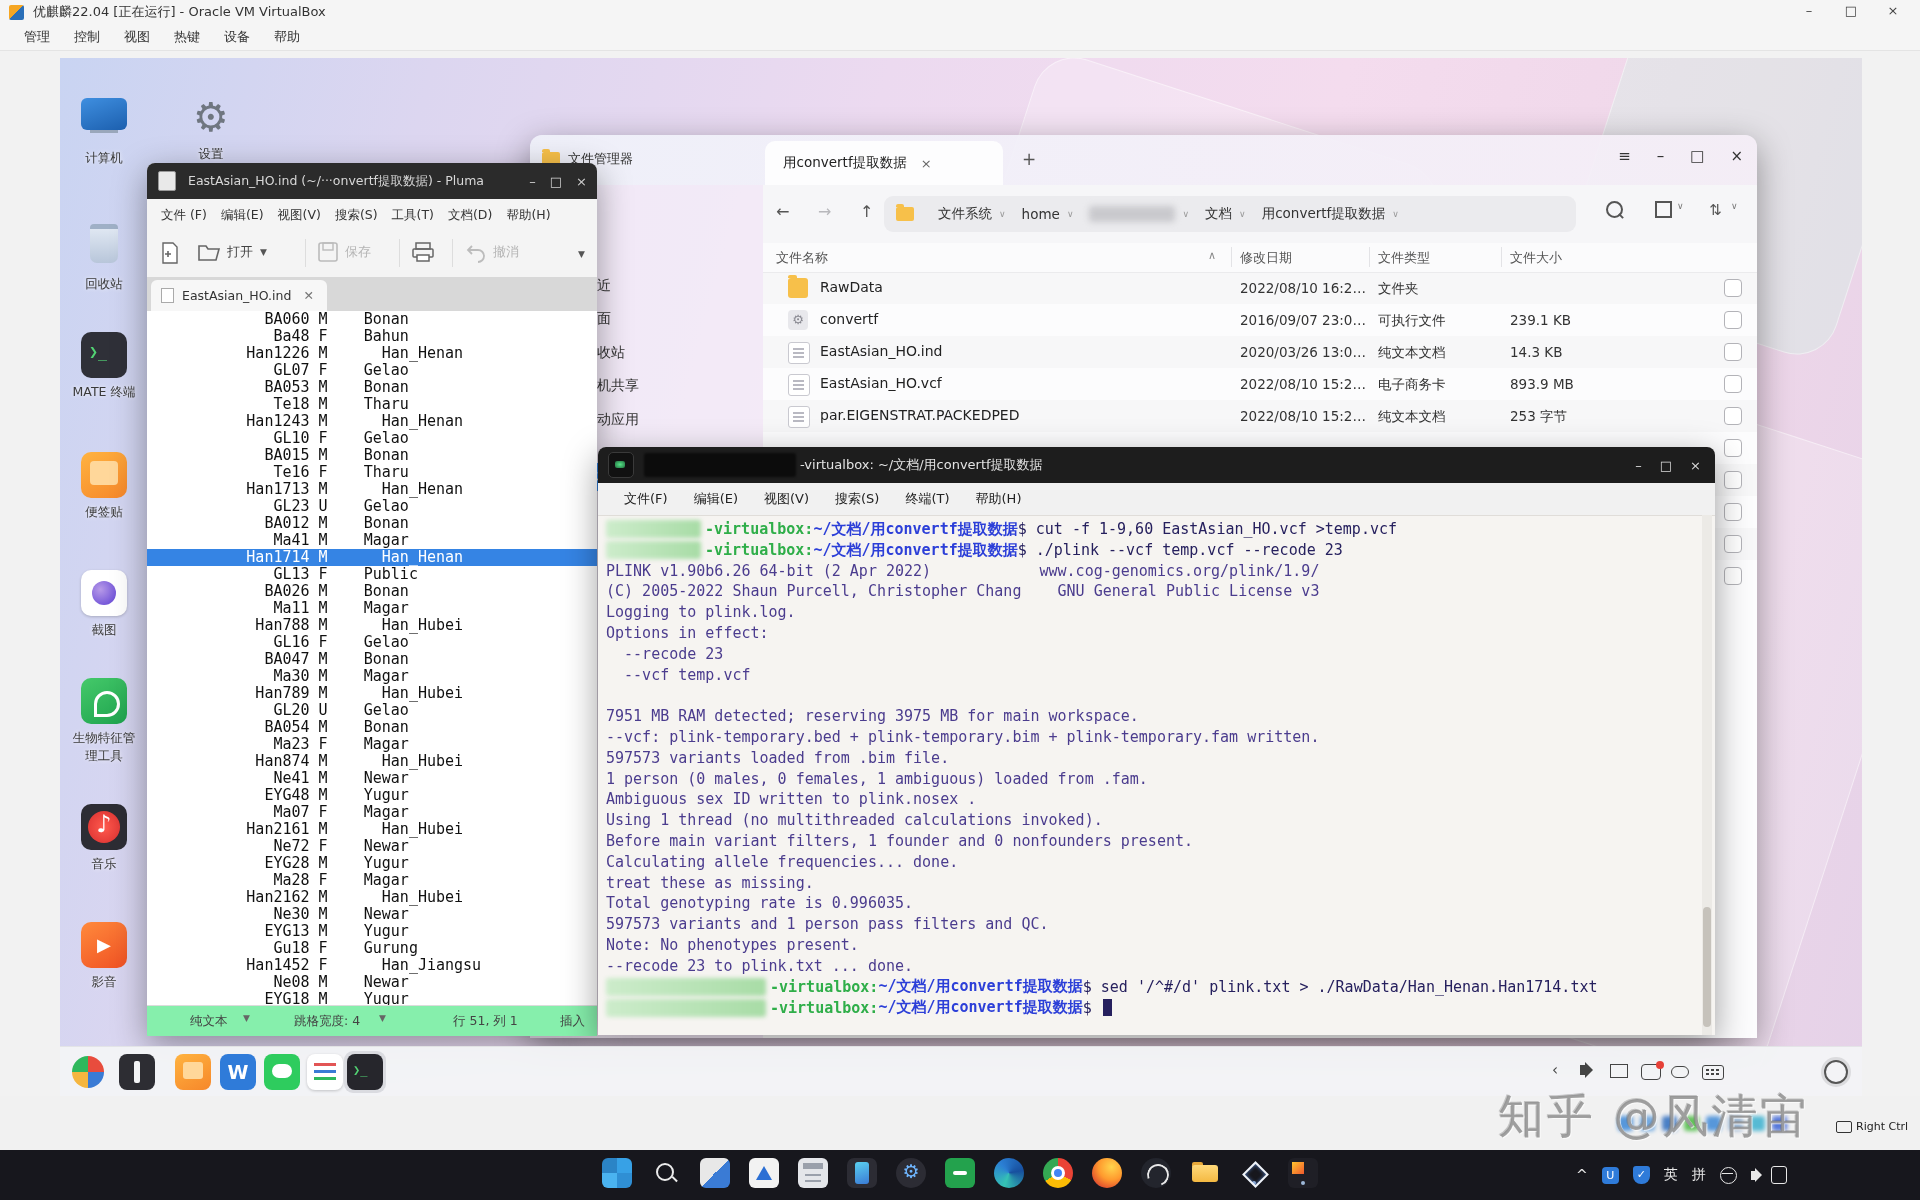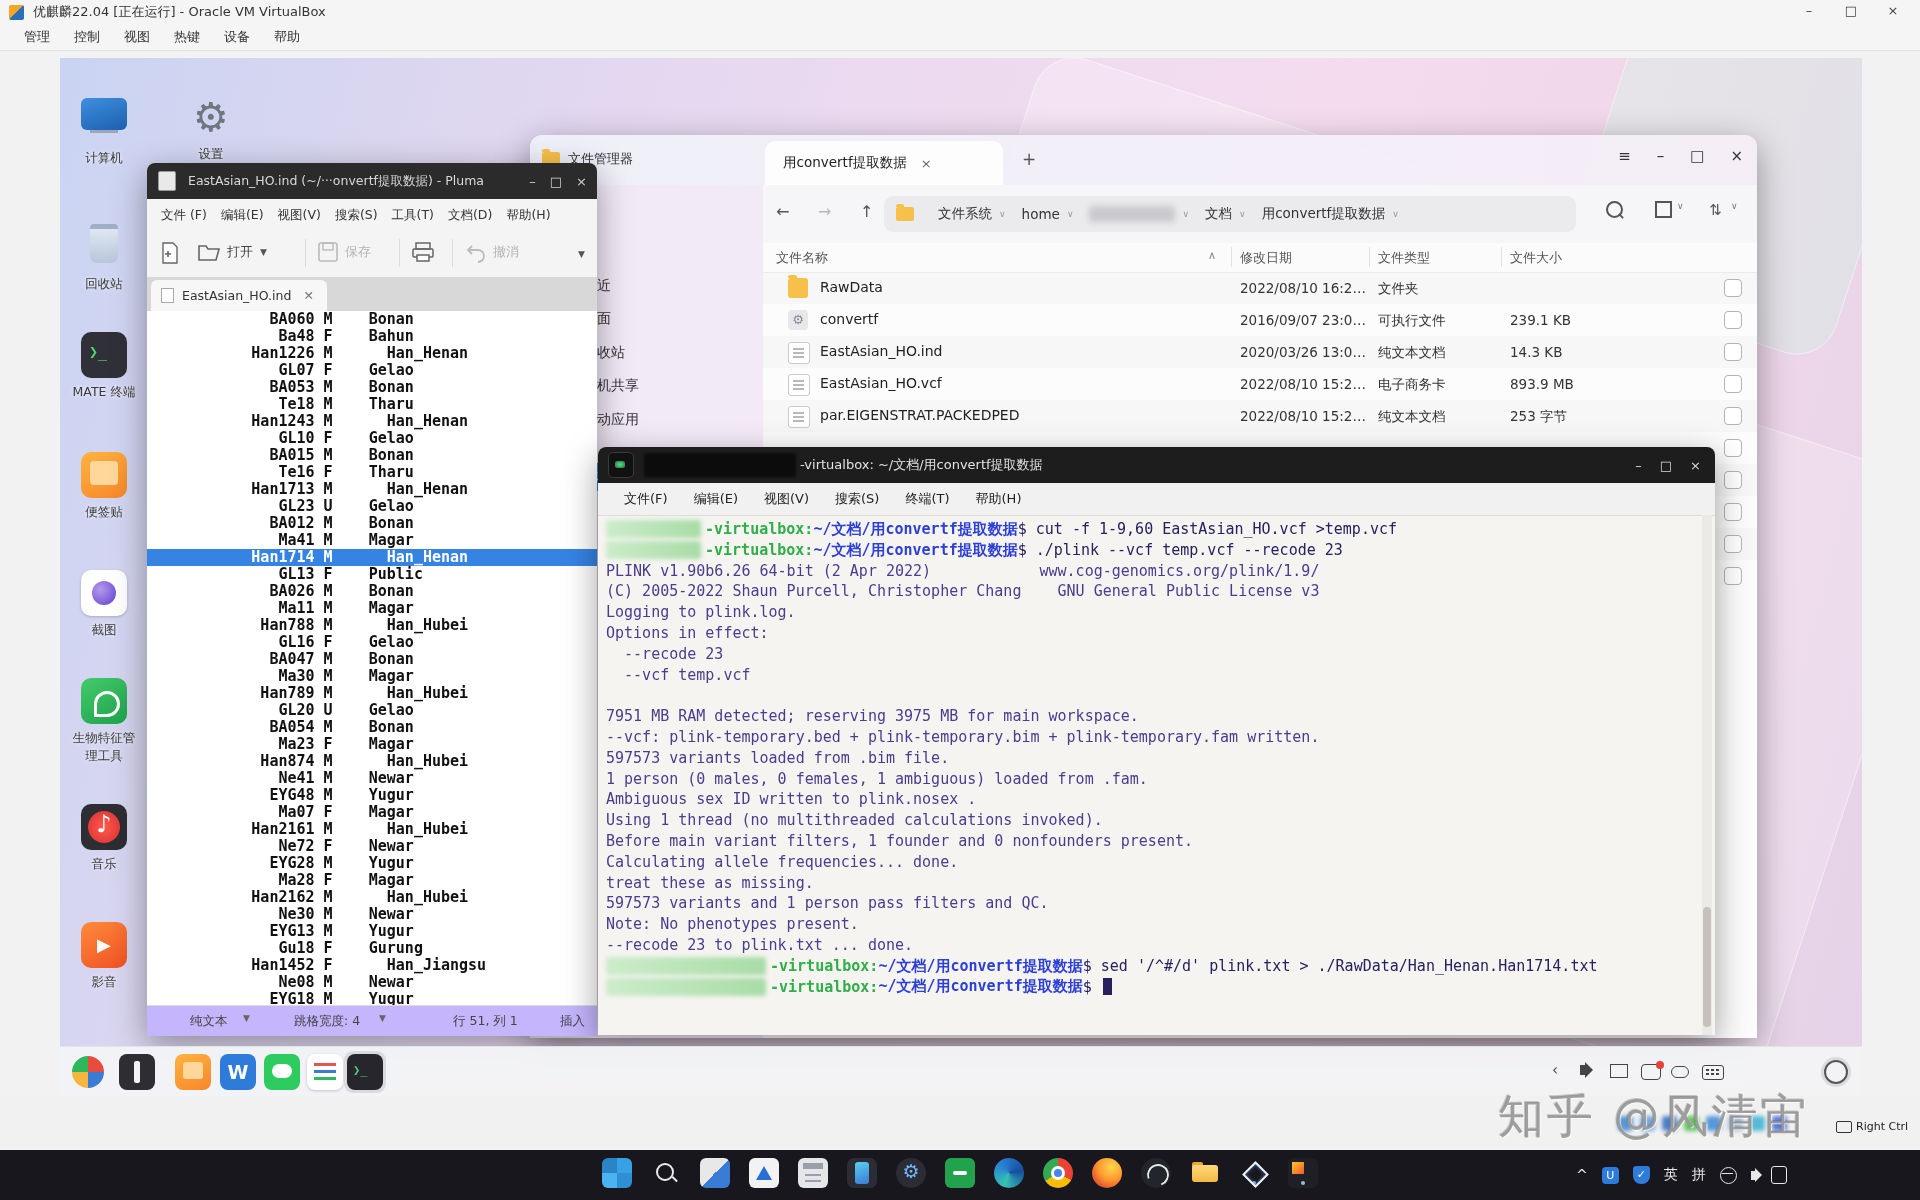--- a/index.html
+++ b/index.html
@@ -93,23 +93,23 @@
   .tlbl{font-size:13px;color:#444;margin-left:6px;}
   .tlbl.dis{color:#b5b5b5;}
   .tsep{position:absolute;top:8px;width:1px;height:28px;background:#dddddd;}
   .tcaret{font-size:9px;color:#555;margin-left:7px;}
   #pl-tabbar{position:absolute;left:0;top:114px;width:100%;height:34px;background:#d8d8d8;}
   #pl-tab{position:absolute;left:4px;top:3px;width:176px;height:31px;background:#f7f7f7;border-radius:6px 6px 0 0;display:flex;align-items:center;font-size:12.5px;color:#333;}
   #pl-tab .pg{width:11px;height:13px;background:#fff;border:1px solid #aaa;margin-left:10px;}
   #pl-tab .nm{margin-left:8px;}
   #pl-tab .x{margin-left:12px;color:#777;}
   #pluma-text{position:absolute;left:0;top:148px;width:100%;height:694px;background:#ffffff;overflow:hidden;font-family:"DejaVu Sans Mono",monospace;font-size:15px;line-height:17px;color:#111;}
-  .prow{white-space:pre;height:17px;padding-left:5px;font-weight:bold;}
+  .prow{white-space:pre;height:17px;}
   .prow.sel{background:#3584e4;color:#fff;}
-  #pl-status{position:absolute;left:0;top:842px;width:100%;height:30px;background:#c4b5fd;border-top:1px solid #dcdcdc;font-size:12.5px;color:#444;}
+  #pl-status{position:absolute;left:0;top:842px;width:100%;height:30px;background:#86efac;border-top:1px solid #dcdcdc;font-size:12.5px;color:#444;}
   #pl-status span{position:absolute;top:7px;}
   
   #term{left:598px;top:447px;width:1117px;height:588px;background:#f6f4f1;border-radius:8px 8px 0 0;}
   #tm-title{position:absolute;left:0;top:0;width:100%;height:36px;background:#1d1d1d;border-radius:8px 8px 0 0;display:flex;align-items:center;}
   #tm-title .tic{width:24px;height:24px;margin-left:10px;background:#111;border:1px solid #3a3a3a;border-radius:5px;position:relative;}
   #tm-title .tic::after{content:"";position:absolute;left:6px;top:8px;width:10px;height:7px;background:radial-gradient(#57e389,#1f6e3c);border-radius:2px;}
   .blur-dark{width:152px;height:24px;margin-left:10px;background:#0c0c0c;border-radius:3px;filter:blur(1px);}
   #tm-title .ttl{margin-left:4px;font-size:13px;color:#e3e3e3;}
   #tm-title .ctrls{position:absolute;right:14px;display:flex;gap:18px;color:#d9d9d9;font-size:13px;}
   #tm-menu{position:absolute;left:0;top:36px;width:100%;height:32px;background:#f1f1f1;border-bottom:1px solid #e0ddd9;display:flex;align-items:center;}
@@ -558,20 +558,21 @@
       <div class="tline tout"> </div>
       <div class="tline tout">7951 MB RAM detected; reserving 3975 MB for main workspace.</div>
       <div class="tline tout">--vcf: plink-temporary.bed + plink-temporary.bim + plink-temporary.fam written.</div>
       <div class="tline tout">597573 variants loaded from .bim file.</div>
       <div class="tline tout">1 person (0 males, 0 females, 1 ambiguous) loaded from .fam.</div>
       <div class="tline tout">Ambiguous sex ID written to plink.nosex .</div>
       <div class="tline tout">Using 1 thread (no multithreaded calculations invoked).</div>
       <div class="tline tout">Before main variant filters, 1 founder and 0 nonfounders present.</div>
       <div class="tline tout">Calculating allele frequencies... done.</div>
       <div class="tline tout">treat these as missing.</div>
+      <div class="tline tout">Total genotyping rate is 0.996035.</div>
       <div class="tline tout">597573 variants and 1 person pass filters and QC.</div>
       <div class="tline tout">Note: No phenotypes present.</div>
       <div class="tline tout">--recode 23 to plink.txt ... done.</div>
       <div class="tline"><span class="blur-green" style="width: 160px;"></span><span class="thost">-virtualbox:</span><span class="tpath">~/文档/用convertf提取数据</span><span class="tcmd">$ sed '/^#/d' plink.txt &gt; ./RawData/Han_Henan.Han1714.txt</span></div>
       <div class="tline"><span class="blur-green" style="width: 160px;"></span><span class="thost">-virtualbox:</span><span class="tpath">~/文档/用convertf提取数据</span><span class="tcmd">$ </span><span class="tcursor"></span></div>
     </div>
   <div id="term-scroll">
       <div class="th"></div>
     </div>
 </div>

